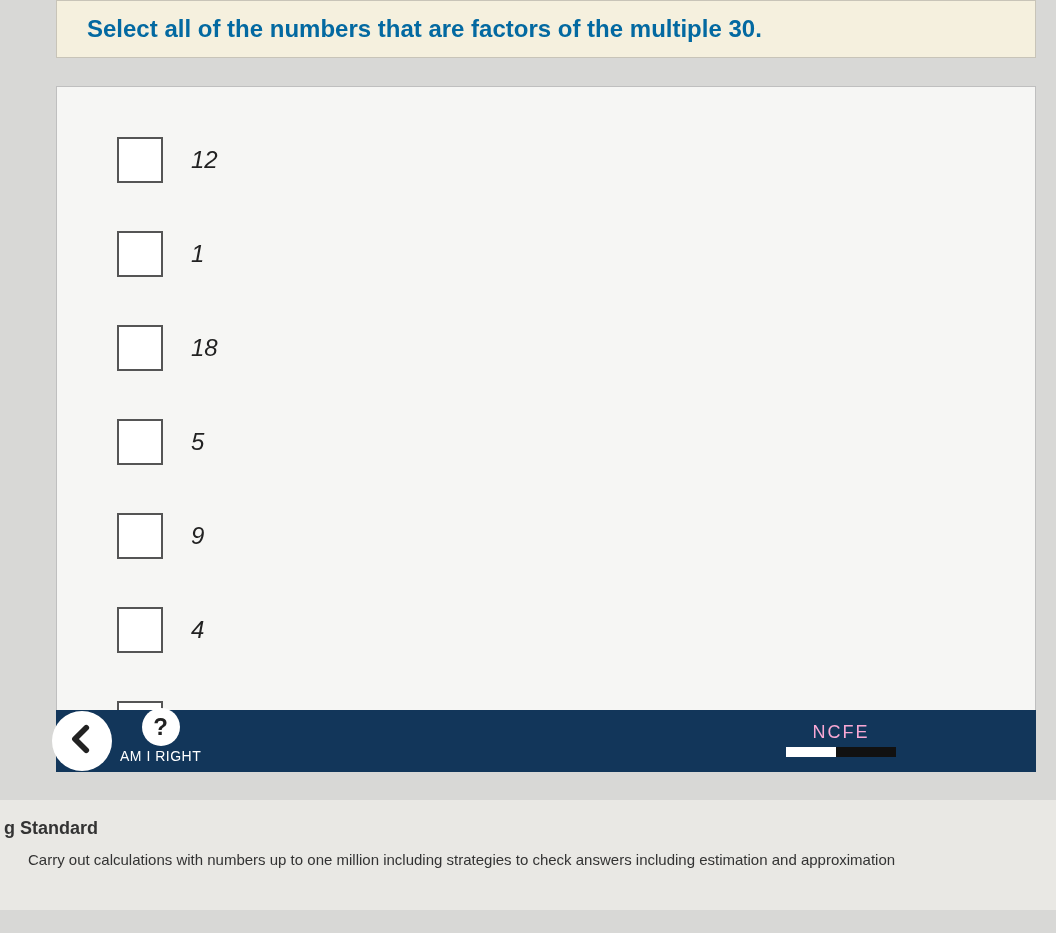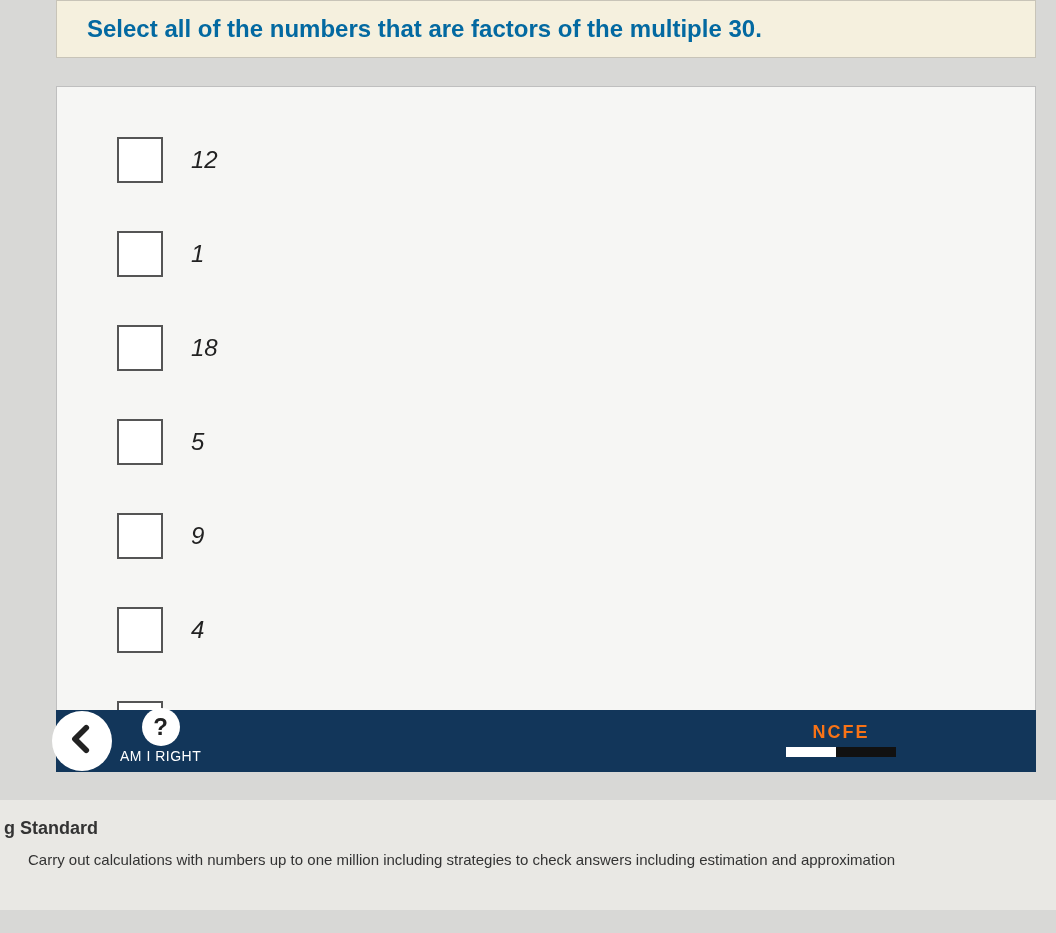--- a/index.html
+++ b/index.html
@@ -101,22 +101,22 @@
   margin-top: 2px;
 }
 .brand-wrap {
   position: absolute;
   right: 140px;
   top: 12px;
   text-align: center;
 }
 .brand {
   font-size: 18px;
-  font-weight: bold;
-  color: #f97316;
+  font-weight: normal;
+  color: #f9a8d4;
   letter-spacing: 2px;
 }
 .progress {
   width: 110px;
   height: 10px;
   background: #111;
   margin-top: 4px;
   position: relative;
 }
 .progress-fill {

